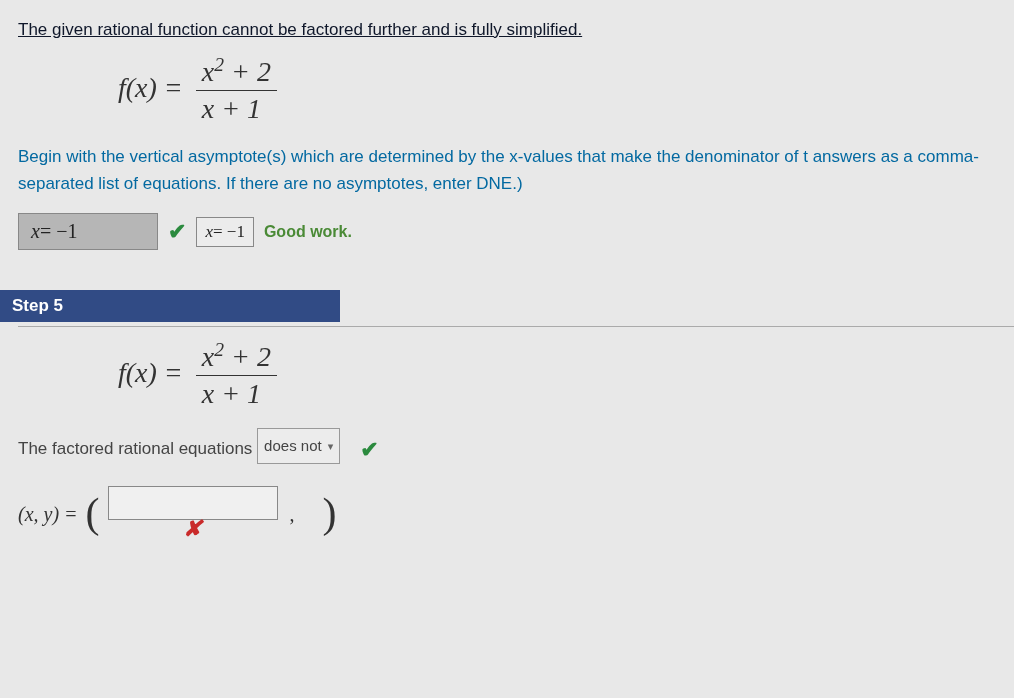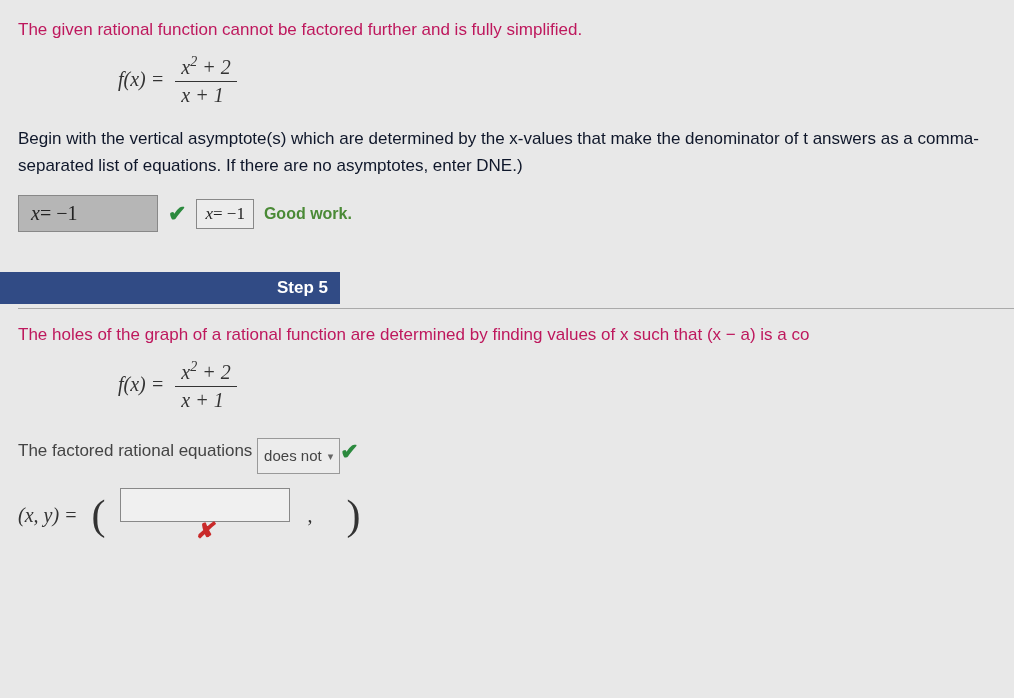--- a/index.html
+++ b/index.html
@@ -1,38 +1,38 @@
 <!DOCTYPE html>
 <html><head>
   <meta charset="utf-8">
   <style>
     * { box-sizing: border-box; margin: 0; padding: 0; }
     body { font-family: Arial, Helvetica, sans-serif; background: #e8e8e8; color: #333; width: 1014px; height: 698px; overflow: hidden; position: relative; }
     .page { padding: 18px 0 0 18px; }
-    .text-line { font-size: 17px; color: #be185d; margin-bottom: 12px; line-height: 1.4; }
-    .equation-block { margin: 14px 0 18px 100px; font-family: 'Times New Roman', serif; font-style: italic; font-size: 20px; color: #333; }
+    .text-line { font-size: 17px; color: #0f172a; margin-bottom: 12px; line-height: 1.4; text-decoration: underline; }
+    .equation-block { margin: 14px 0 18px 100px; font-family: 'Times New Roman', serif; font-style: italic; font-size: 28px; color: #333; }
     .fraction { display: inline-block; vertical-align: middle; text-align: left; margin-left: 6px; }
     .frac-num { display: block; padding: 0 6px 2px; }
     .frac-den { display: block; border-top: 1.5px solid #333; padding: 2px 6px 0; }
-    .instr { font-size: 17px; color: #0f172a; line-height: 1.6; margin-bottom: 16px; }
+    .instr { font-size: 17px; color: #0369a1; line-height: 1.6; margin-bottom: 16px; }
     .answer-row { display: flex; align-items: center; gap: 10px; margin-bottom: 40px; }
     .grey-box { background: #b6b6b6; border: 1px solid #888; padding: 6px 12px; font-family: 'Times New Roman', serif; font-style: italic; font-size: 20px; color: #222; min-width: 140px; display: inline-flex; align-items: baseline; }
     .check { color: #2b8a3e; font-size: 22px; font-weight: bold; }
     .cross { color: #c92a2a; font-size: 22px; font-weight: bold; }
     .small-box { border: 1px solid #888; padding: 4px 8px; font-family: 'Times New Roman', serif; font-style: italic; font-size: 17px; color: #222; background: #ececec; display: inline-flex; align-items: baseline; }
     .good-work { color: #4a8a36; font-size: 16px; font-weight: bold; text-align: center; }
-    .step-bar { background: #314b85; color: #fff; font-weight: bold; font-size: 17px; padding: 6px 12px; width: 340px; margin-left: -18px; margin-bottom: 4px; text-align: right; }
+    .step-bar { background: #314b85; color: #fff; font-weight: bold; font-size: 17px; padding: 6px 12px; width: 340px; margin-left: -18px; margin-bottom: 4px; }
     .section-rule { border: none; border-top: 1px solid #aaa; margin-bottom: 14px; }
     .select-box { border: 1px solid #999; background: #ececec; font-size: 15px; color: #444; padding: 2px 6px; font-family: Arial; font-style: normal; display: inline-flex; align-items: center; gap: 6px; }
     .chev { font-size: 11px; color: #666; }
     .input-box { border: 1px solid #888; background: #f0f0f0; width: 170px; height: 34px; display: inline-block; vertical-align: middle; }
-    .paren-row { font-family: 'Times New Roman', serif; font-style: italic; font-size: 20px; display: flex; align-items: center; gap: 14px; margin-top: 14px; }
+    .paren-row { font-family: 'Times New Roman', serif; font-style: italic; font-size: 20px; display: flex; align-items: center; gap: 8px; margin-top: 14px; }
     .big-paren { font-size: 42px; font-style: normal; font-family: 'Times New Roman', serif; line-height: 0.9; }
     .sup { font-size: 0.7em; vertical-align: super; line-height: 0;}
-    .inline-combo { display: inline-flex; align-items: flex-end; gap: 0; vertical-align: middle; }
+    .inline-combo { display: inline-flex; align-items: flex-start; gap: 20px; vertical-align: middle; }
     .flow-text { font-size: 17px; color: #444; line-height: 2; margin-bottom: 10px; }
   </style>
 </head>
 <body>
 
 <div class="page">
 
   <div class="text-line">The given rational function cannot be factored further and is fully simplified.</div>
 
   <div class="equation-block">
@@ -54,21 +54,20 @@
     <span class="small-box">
       <span>x</span>
         <span style="font-style:normal"> = −1</span>
     </span>
     <span class="good-work">Good work.</span>
   </div>
 
   <div class="step-bar">Step 5</div>
   <hr class="section-rule">
 
-  <div class="text-line">The holes of the graph of a rational function are determined by finding values of x such that (x − a) is a co</div>
 
   <div class="equation-block">
     <span>f(x) = </span>
     <span class="fraction">
       <span class="frac-num"><span>x</span><span class="sup">2</span><span> + 2</span></span>
       <span class="frac-den"><span>x</span><span> + 1</span></span>
     </span>
   </div>
 
   <div class="flow-text">

